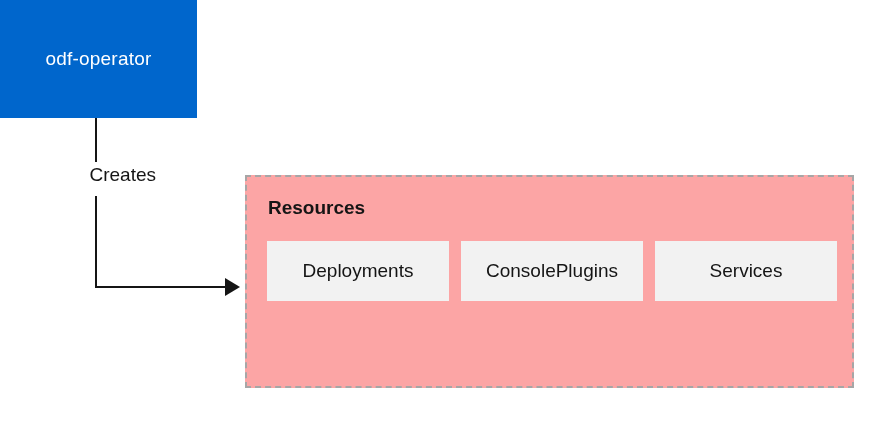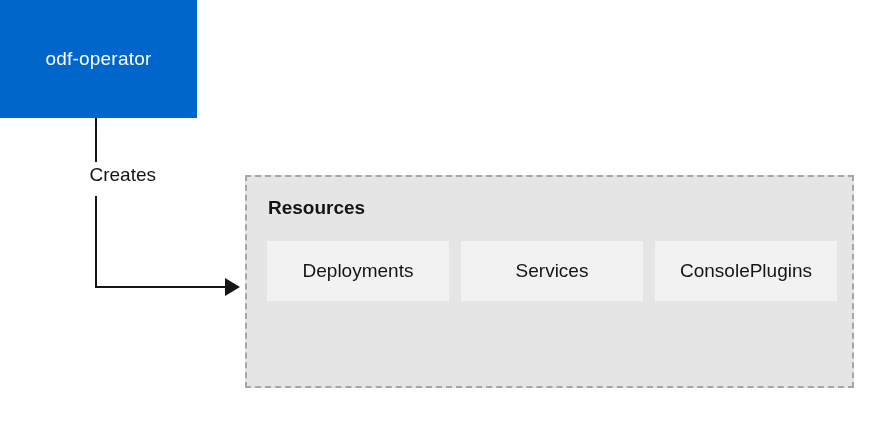--- a/index.html
+++ b/index.html
@@ -69,21 +69,21 @@
     color: var(--text);
   }
   
   .resources-container {
     position: absolute;
     left: 245px;
     top: 175px;
     width: 609px;
     height: 213px;
     border: 2px dashed var(--dashed-border);
-    background: #e5e5e5;
+    background: #fca5a5;
   }
   .resources-title {
     position: absolute;
     left: 21px;
     top: 20px;
     font-size: 19px;
     font-weight: 700;
     color: var(--text);
   }
   .resources-grid {
@@ -120,18 +120,18 @@
   <div class="creates-label">Creates</div>
 
   <div class="line v-line-2"></div>
   <div class="line h-line"></div>
   <div class="arrowhead"></div>
 
   <div class="resources-container">
     <div class="resources-title">Resources</div>
     <div class="resources-grid">
       <div class="resource-item">Deployments</div>
+      <div class="resource-item">ConsolePlugins</div>
       <div class="resource-item">Services</div>
-      <div class="resource-item">ConsolePlugins</div>
     </div>
   </div>
 
 </div>
 
 </body></html>

